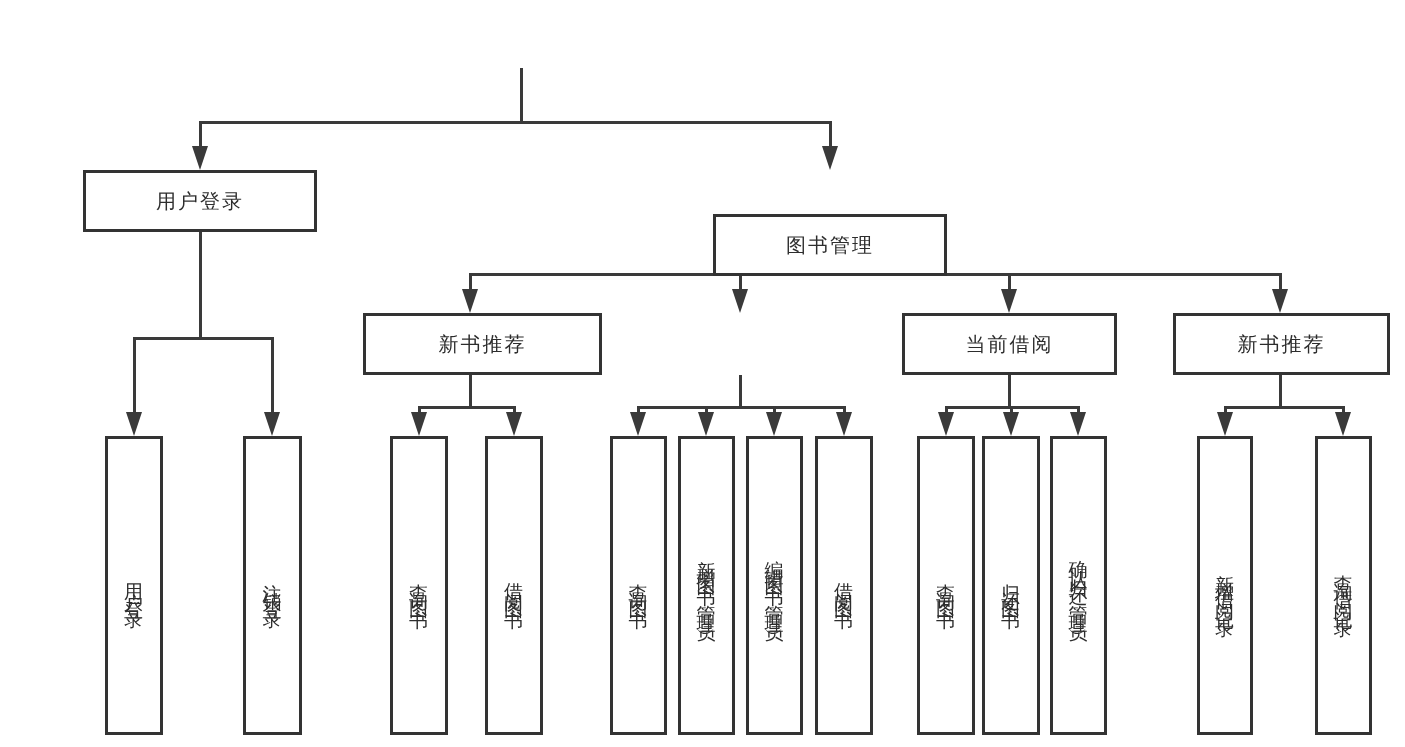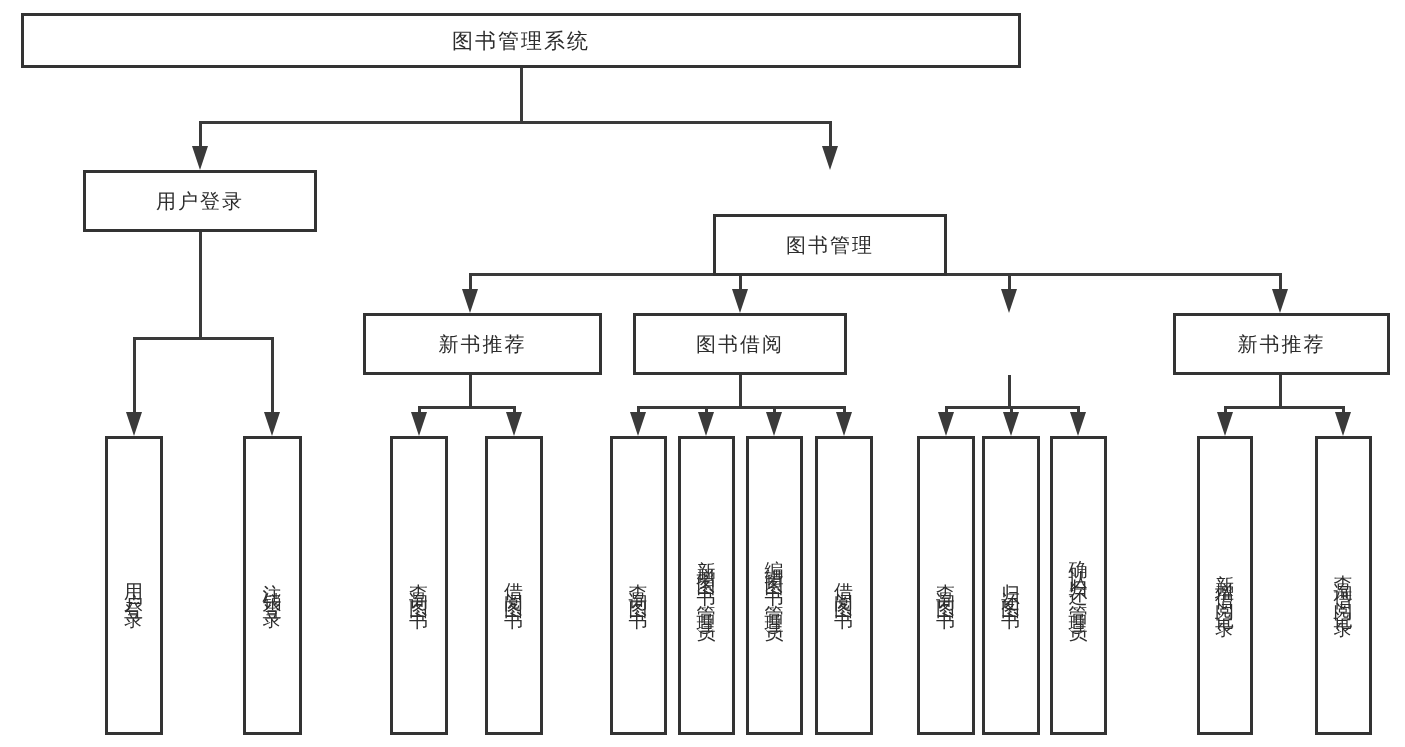--- a/index.html
+++ b/index.html
@@ -100,36 +100,33 @@
       <div class="arrow" style="left: 698px; top: 412px;"></div>
       <div class="arrow" style="left: 766px; top: 412px;"></div>
       <div class="arrow" style="left: 836px; top: 412px;"></div>
       <div class="arrow" style="left: 938px; top: 412px;"></div>
       <div class="arrow" style="left: 1003px; top: 412px;"></div>
       <div class="arrow" style="left: 1070px; top: 412px;"></div>
       <div class="arrow" style="left: 1217px; top: 412px;"></div>
       <div class="arrow" style="left: 1335px; top: 412px;"></div>
     </div>
 
-  <div class="box root" style="left:21px;top:13px;width:1000px;height:55px;">
-    <span class="hlabel">图书管理系统</span>
-  </div>
 
   <div class="box" style="left:83px;top:170px;width:234px;height:62px;">
     <span class="hlabel">用户登录</span>
   </div>
   <div class="box" style="left:713px;top:170px;width:234px;height:62px;margin-top:44px;">
     <span class="hlabel">图书管理</span>
   </div>
 
   <div class="box" style="left:363px;top:313px;width:239px;height:62px;">
     <span class="hlabel">新书推荐</span>
   </div>
-  <div class="box" style="left:633px;top:313px;width:214px;height:62px;">
-    <span class="hlabel">图书借阅</span>
+  <div class="box" style="left:902px;top:313px;width:215px;height:62px;">
+    <span class="hlabel">当前借阅</span>
   </div>
   <div class="box" style="left:1173px;top:313px;width:217px;height:62px;">
     <span class="hlabel">新书推荐</span>
   </div>
 
   <div class="box vbox" style="left:105px;top:436px;width:58px;height:299px;">
     <span class="vlabel">用户登录</span>
   </div>
   <div class="box vbox" style="left:243px;top:436px;width:59px;height:299px;">
     <span class="vlabel">注销登录</span>

